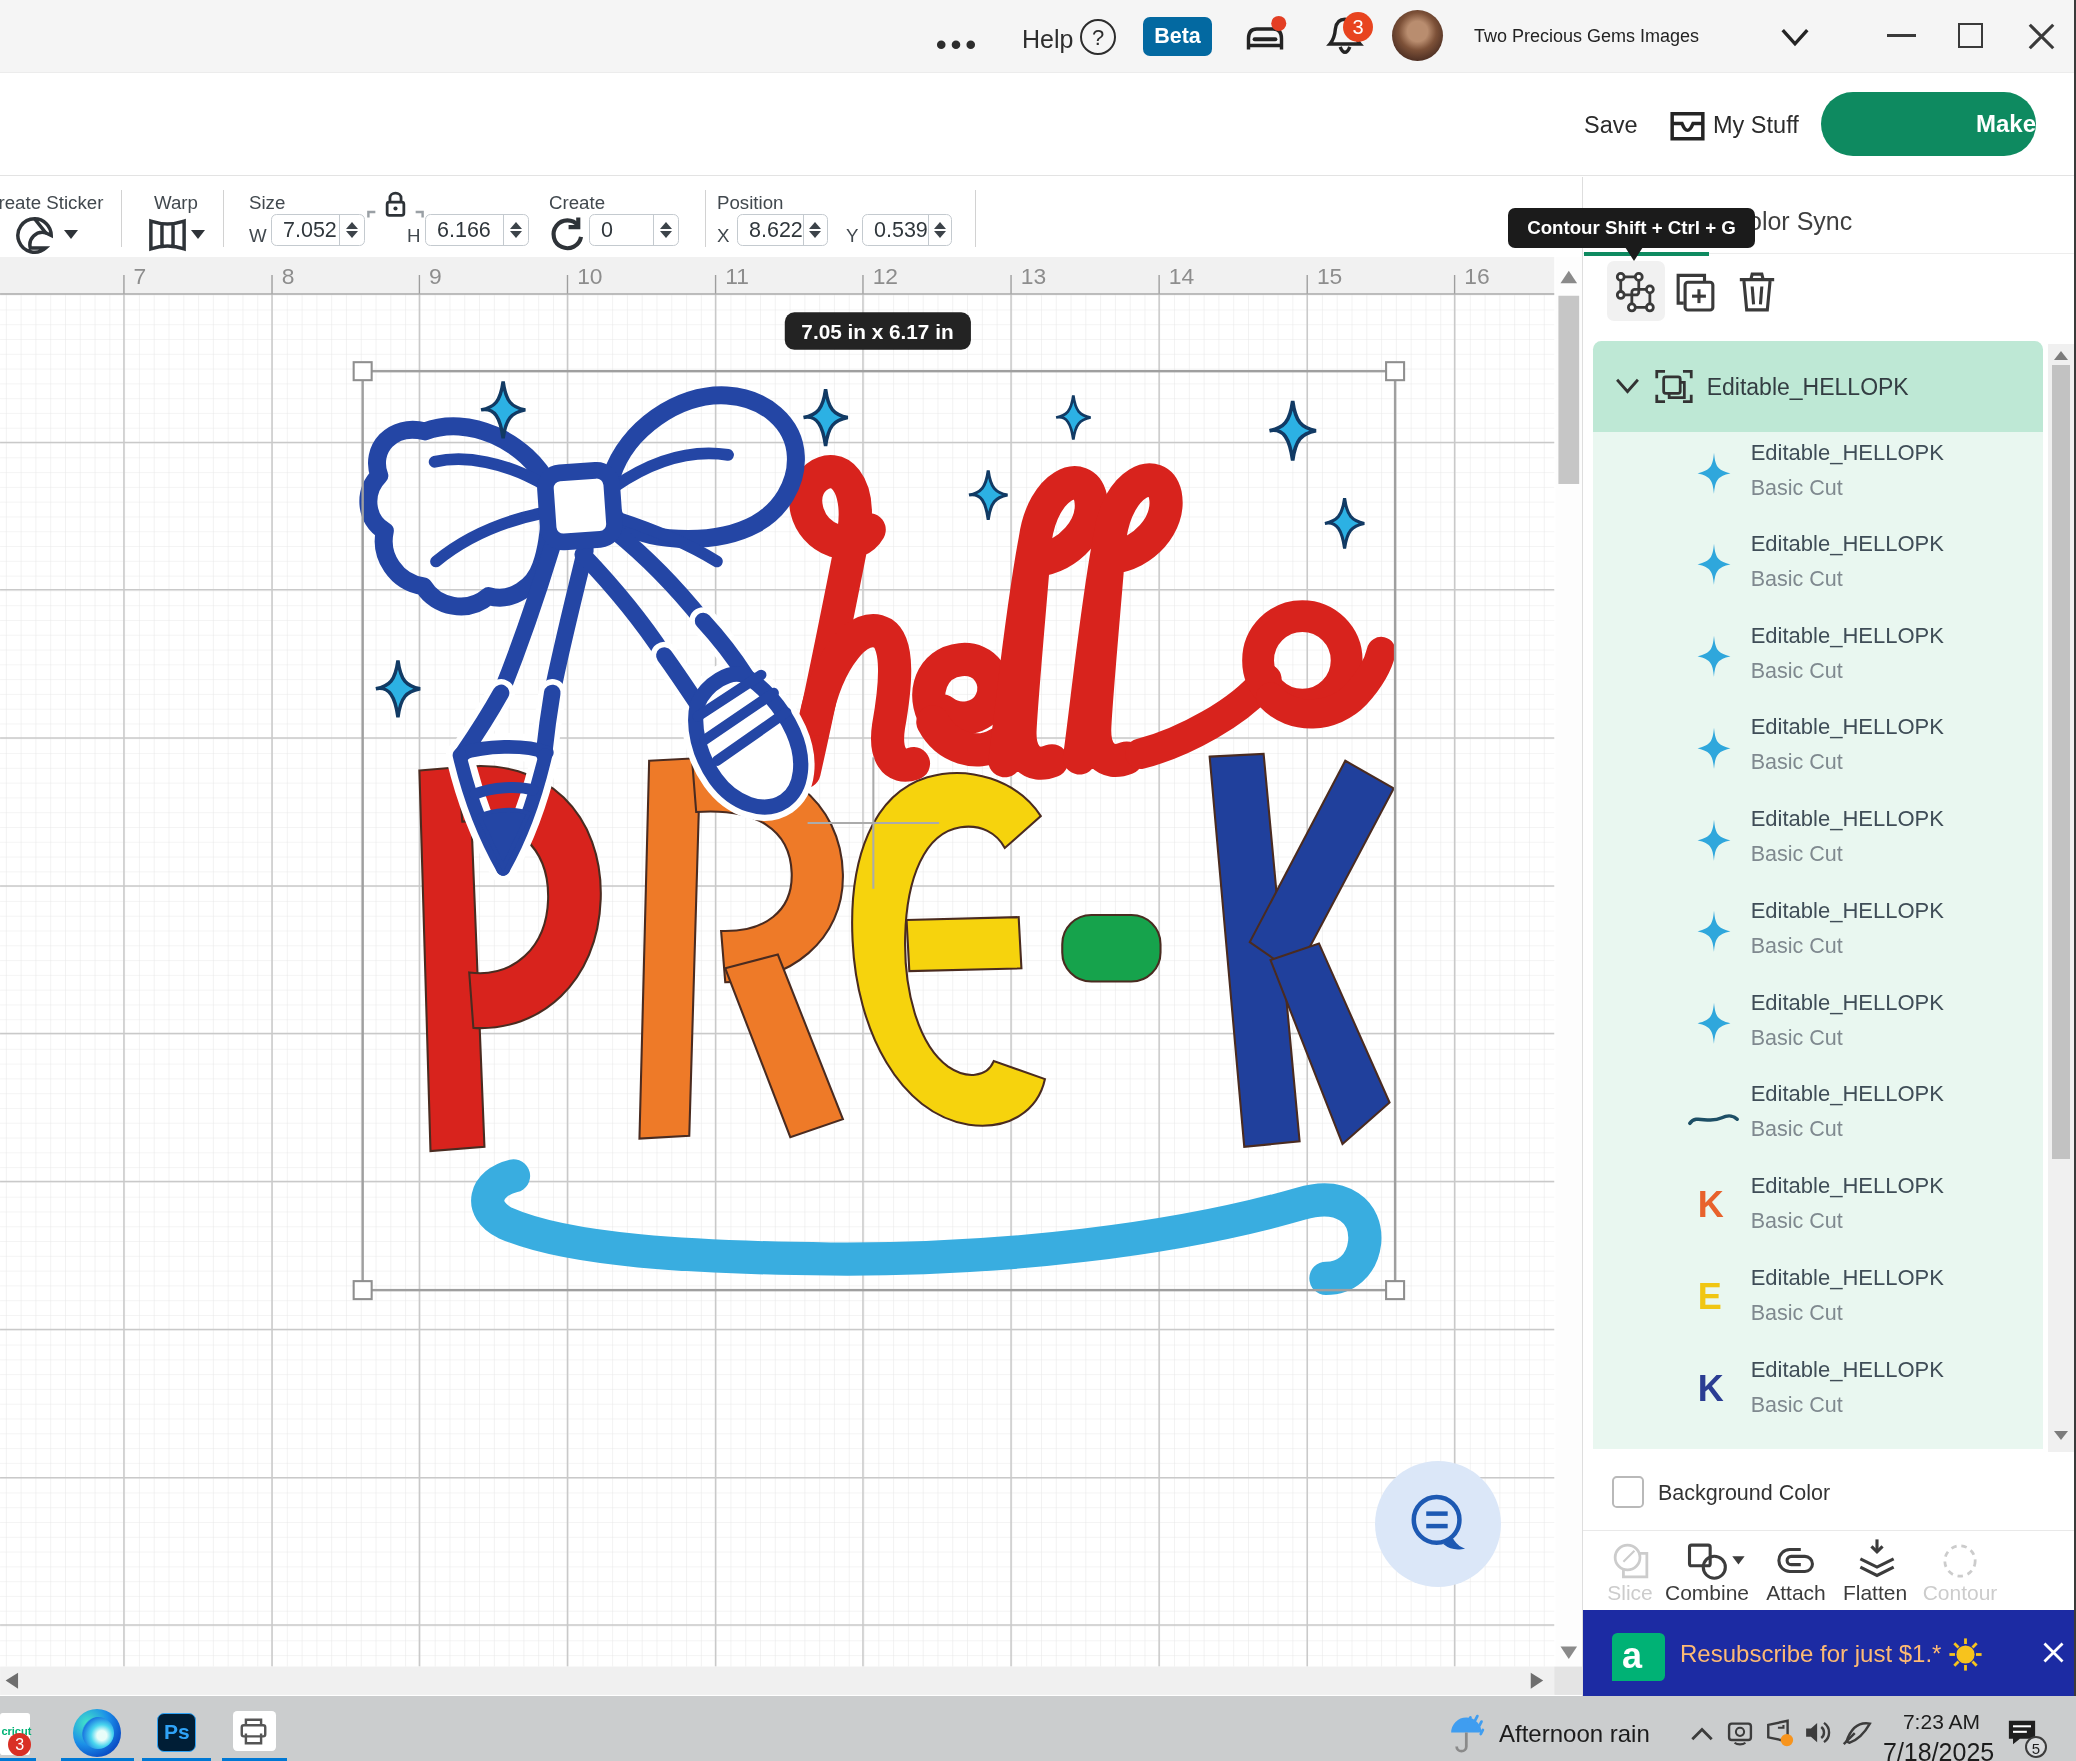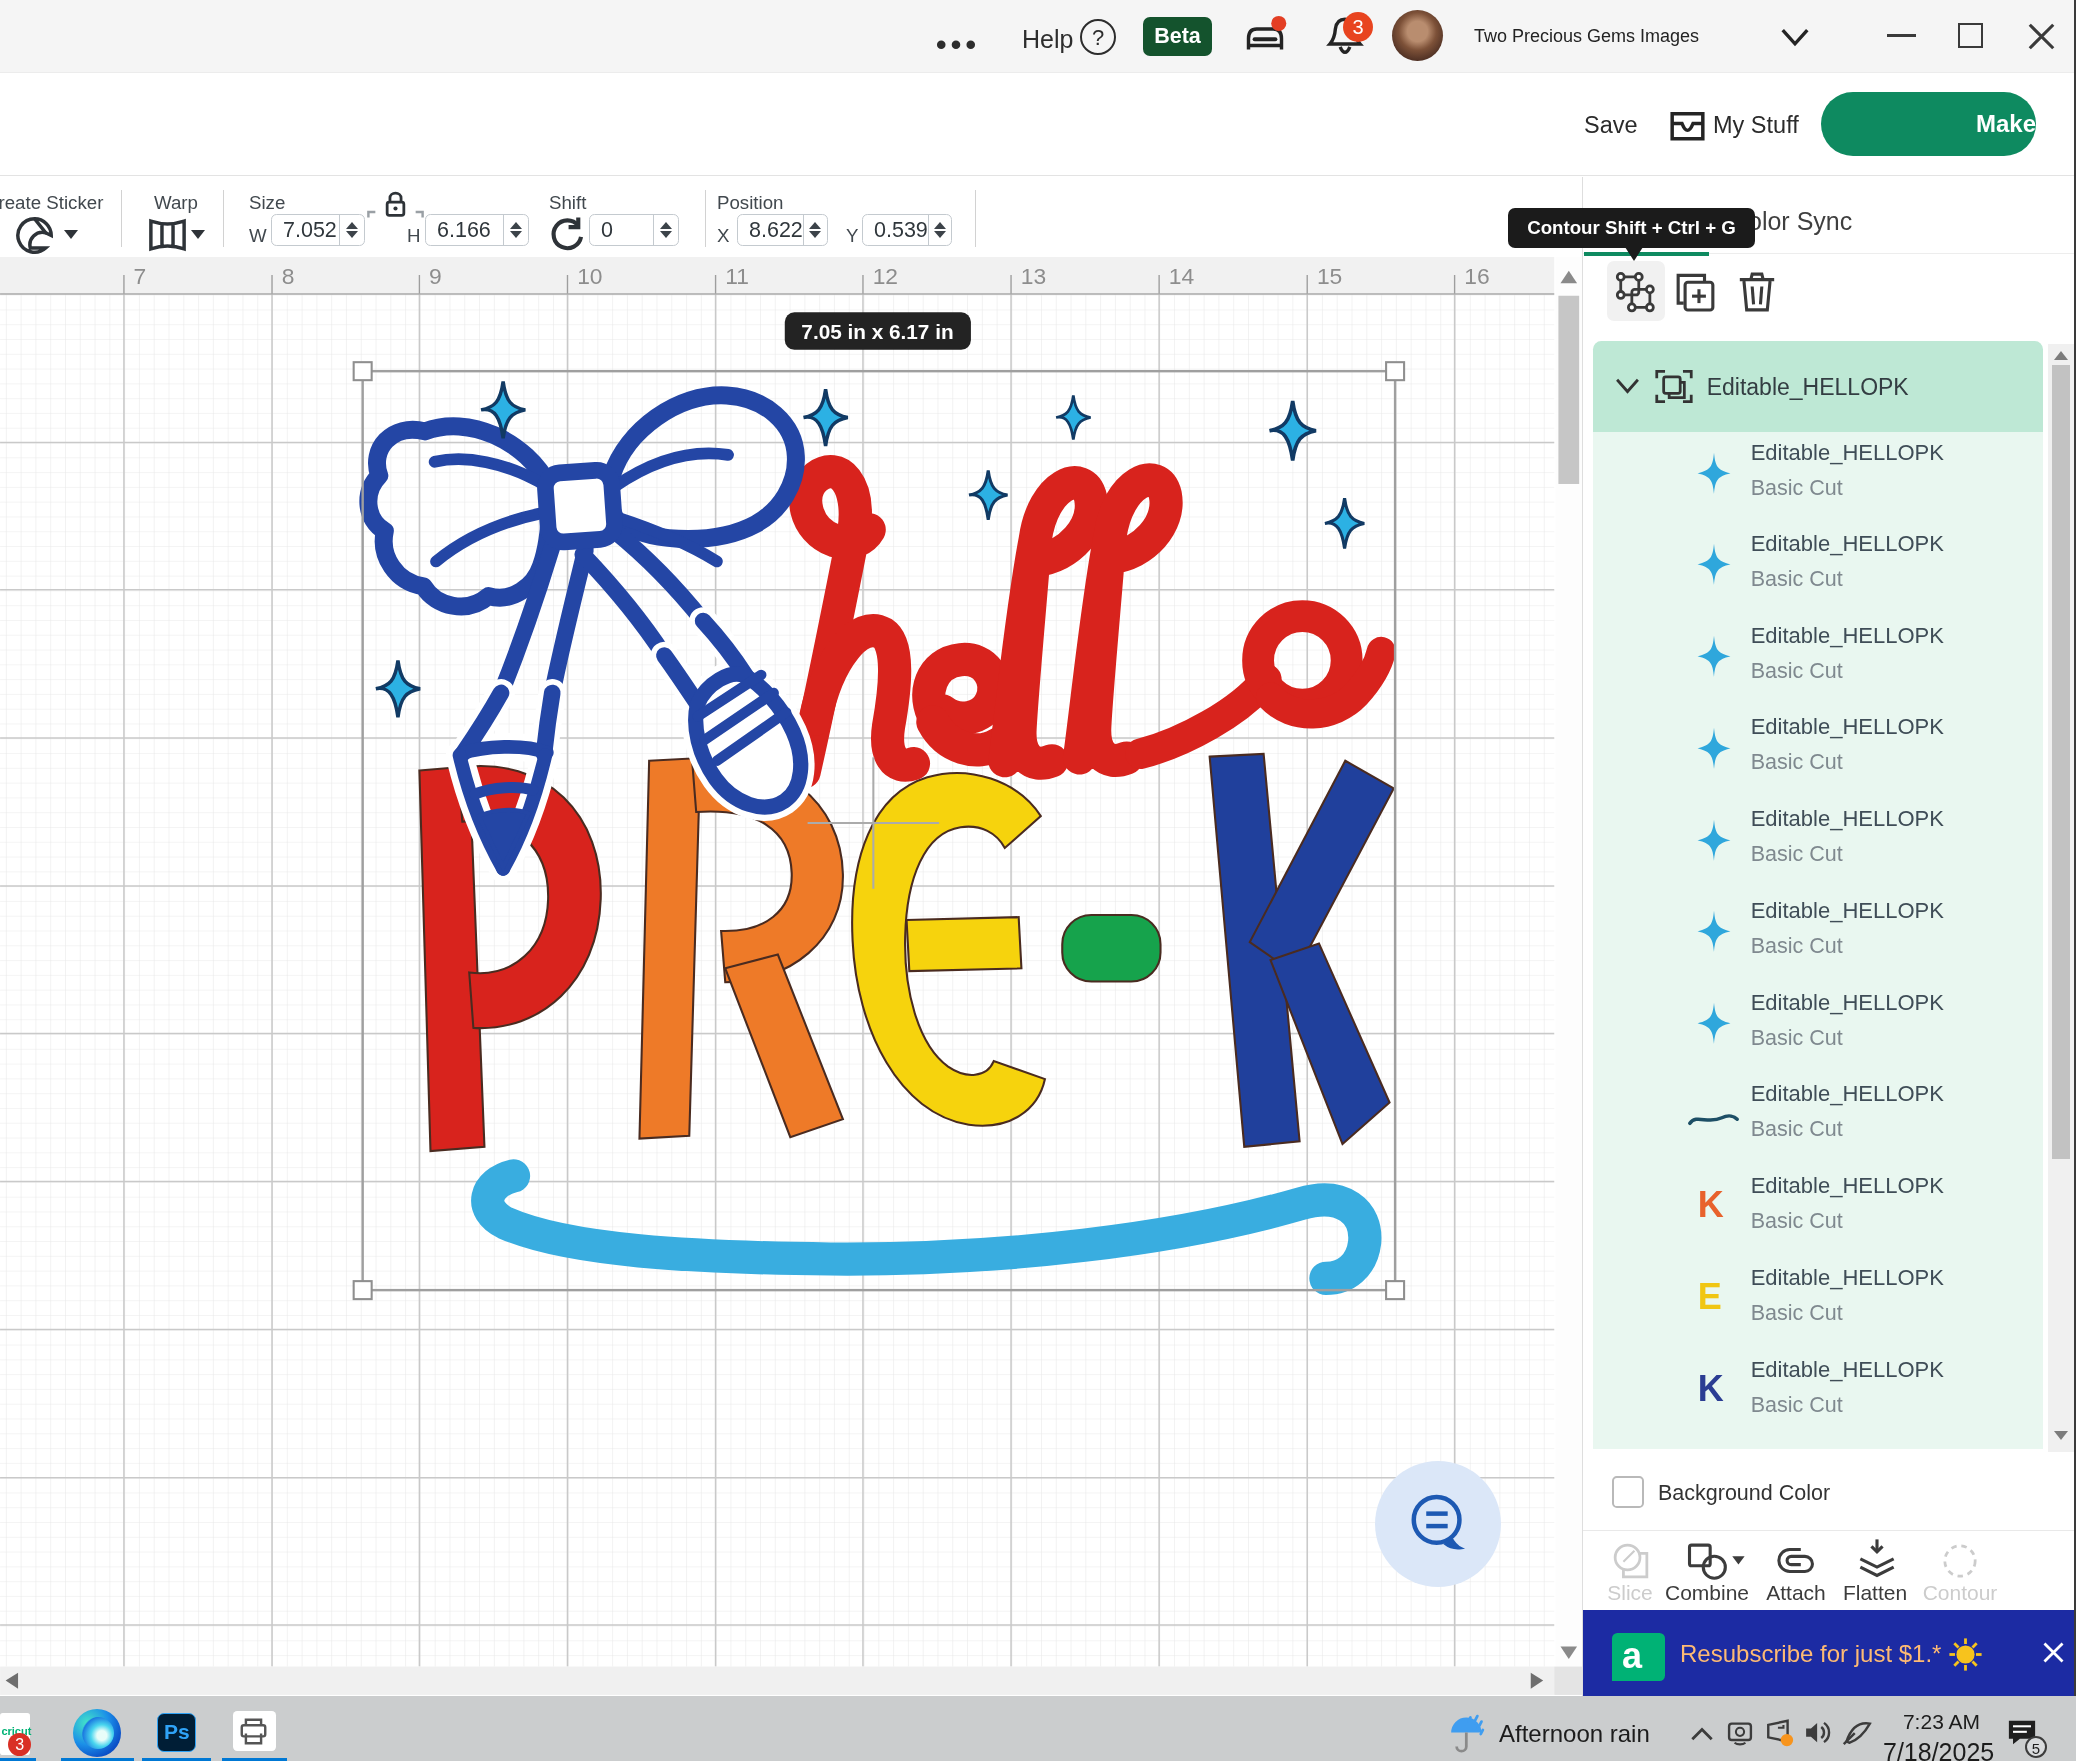--- a/index.html
+++ b/index.html
@@ -22,21 +22,21 @@
 .ls{position:absolute;left:158px;font-size:21.5px;color:#7f898f}
 </style>
 </head>
 <body>
 <div id="root" class="abs">
 
 <div id="titlebar" class="abs">
   <div class="abs" style="left:936px;top:28px;color:#2d2d2d;font-size:30px;letter-spacing:4.2px;font-weight:bold">•••</div>
   <div class="abs" style="left:1022px;top:25px;color:#2d2d2d;font-size:25px">Help</div>
   <div class="abs" style="left:1080px;top:18.7px;width:36px;height:36px;border:2.1px solid #2d2d2d;border-radius:50%;text-align:center;line-height:33px;font-size:22px;color:#2d2d2d">?</div>
-  <div class="abs" style="left:1143px;top:16.6px;width:69px;height:39px;background:#14532d;border-radius:7px;color:#fff;font-weight:bold;font-size:21.5px;text-align:center;line-height:39px">Beta</div>
+  <div class="abs" style="left:1143px;top:16.6px;width:69px;height:39px;background:#0369a1;border-radius:7px;color:#fff;font-weight:bold;font-size:21.5px;text-align:center;line-height:39px">Beta</div>
   <svg class="abs" style="left:1243px;top:15px" width="44" height="43" viewBox="0 0 64 62">
     <path d="M8 34 Q8 20 20 20 L44 20 Q56 20 56 34 L56 44 L8 44 Z M8 44 L8 50 M56 44 L56 50" fill="none" stroke="#242424" stroke-width="5"></path>
     <rect x="14" y="32" width="36" height="6" rx="3" fill="#242424"></rect>
     <circle cx="52" cy="12" r="11" fill="#e33e23"></circle>
   </svg>
   <svg class="abs" style="left:1323px;top:15px" width="44" height="43" viewBox="0 0 64 62">
     <path d="M32 6 Q20 6 18 20 Q17 34 10 42 L54 42 Q47 34 46 20 Q44 6 32 6 Z" fill="none" stroke="#242424" stroke-width="5"></path>
     <path d="M25 46 Q28 54 32 54 Q36 54 39 46" fill="none" stroke="#242424" stroke-width="5"></path>
   </svg>
   <div class="abs" style="left:1343px;top:11.8px;width:30px;height:30px;background:#e8441f;border-radius:50%;color:#fff;font-size:20px;text-align:center;line-height:30px">3</div>
@@ -91,21 +91,21 @@
     <circle cx="41" cy="25" r="3" fill="#2e3338"></circle>
   </svg>
   <div class="abs tlab" style="left:407px;top:48px">H</div>
   <div class="inpbox" style="left:425px;top:37px;width:104px">
         <span class="num">6.166</span>
         <span class="spin">
           <i class="up"></i>
           <i class="dn"></i>
         </span>
       </div>
-  <div class="abs tlab" style="left:549px;top:15px">Shift</div>
+  <div class="abs tlab" style="left:549px;top:15px">Create</div>
   <svg class="abs" style="left:549px;top:39px" width="35" height="36" viewBox="0 0 50 52">
     <path d="M42 14 A20 20 0 1 0 46 30" fill="none" stroke="#2e3338" stroke-width="6"></path>
     <path d="M42 2 L42 16 L28 16" fill="none" stroke="#2e3338" stroke-width="6"></path>
   </svg>
   <div class="inpbox" style="left:589px;top:37px;width:90px">
         <span class="num">0</span>
         <span class="spin">
           <i class="up"></i>
           <i class="dn"></i>
         </span>

